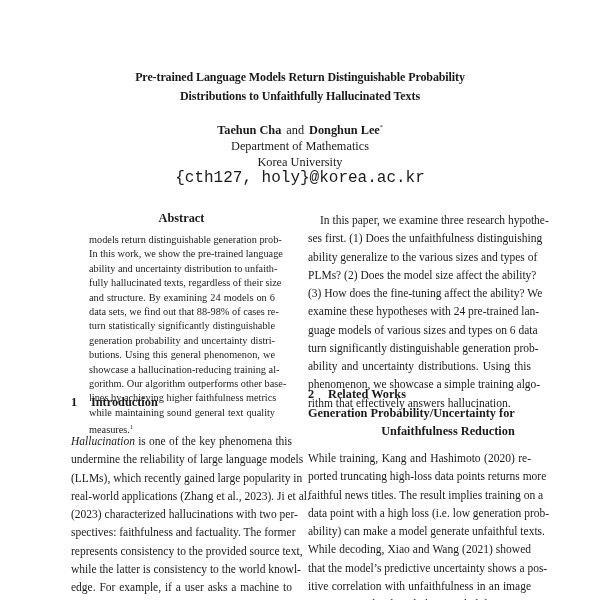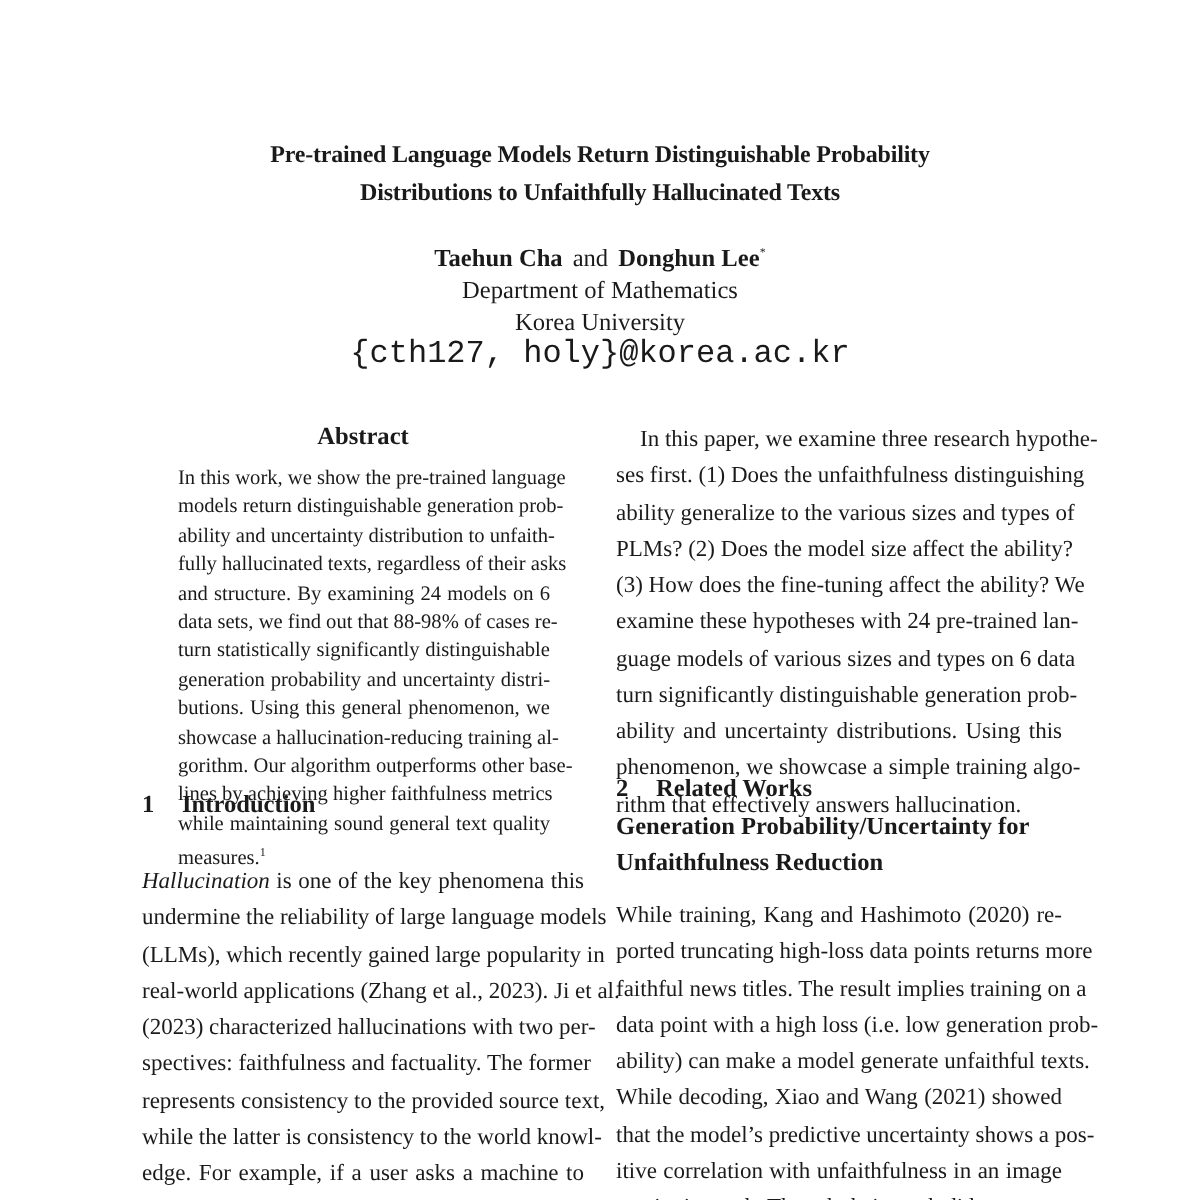--- a/index.html
+++ b/index.html
@@ -20,21 +20,21 @@
                    font-size: 10.3px; line-height: 14.4px; text-align: justify; }
   .abstract-body .ln { display: block; text-align: justify; text-align-last: justify; white-space: nowrap; height: 14.4px; }
   .abstract-body .ln.last { text-align-last: left; }
   .abstract-body sup { font-size: 6px; vertical-align: 4px; }
   .sec-head { position: absolute; font-weight: bold; font-size: 12.3px; line-height: 16px; }
   .sec-head .num { display: inline-block; width: 20px; }
   .col { position: absolute; font-size: 11.5px; line-height: 18.25px; }
   .col .ln { display: block; height: 18.25px; white-space: nowrap; text-align: justify; text-align-last: justify; }
   .col .ln.last { text-align-last: left; }
   .col .indent { padding-left: 12px; }
-  .subhead { position: absolute; font-weight: bold; font-size: 12.3px; line-height: 17.5px; }
+  .subhead { position: absolute; font-weight: bold; font-size: 12.3px; line-height: 17.5px; text-align: right; }
   em { font-style: italic; }
 </style>
 </head>
 <body>
 
 <div class="page">
 
   <div class="title">
     <div>Pre-trained Language Models Return Distinguishable Probability</div>
     <div>Distributions to Unfaithfully Hallucinated Texts</div>
@@ -44,24 +44,24 @@
     <div>
       <span class="name">Taehun Cha</span><span class="and">and</span><span class="name">Donghun Lee</span><sup>*</sup>
     </div>
     <div>Department of Mathematics</div>
     <div>Korea University</div>
     <div class="email">{cth127, holy}@korea.ac.kr</div>
   </div>
 
   <div class="abstract-head">Abstract</div>
   <div class="abstract-body">
+    <span class="ln">models return distinguishable generation prob-</span>
     <span class="ln">In this work, we show the pre-trained language</span>
-    <span class="ln">models return distinguishable generation prob-</span>
     <span class="ln">ability and uncertainty distribution to unfaith-</span>
-    <span class="ln">fully hallucinated texts, regardless of their asks</span>
+    <span class="ln">fully hallucinated texts, regardless of their size</span>
     <span class="ln">and structure. By examining 24 models on 6</span>
     <span class="ln">data sets, we find out that 88-98% of cases re-</span>
     <span class="ln">turn statistically significantly distinguishable</span>
     <span class="ln">generation probability and uncertainty distri-</span>
     <span class="ln">butions. Using this general phenomenon, we</span>
     <span class="ln">showcase a hallucination-reducing training al-</span>
     <span class="ln">gorithm. Our algorithm outperforms other base-</span>
     <span class="ln">lines by achieving higher faithfulness metrics</span>
     <span class="ln">while maintaining sound general text quality</span>
     <span class="ln last"><span>measures.</span><sup>1</sup></span>

